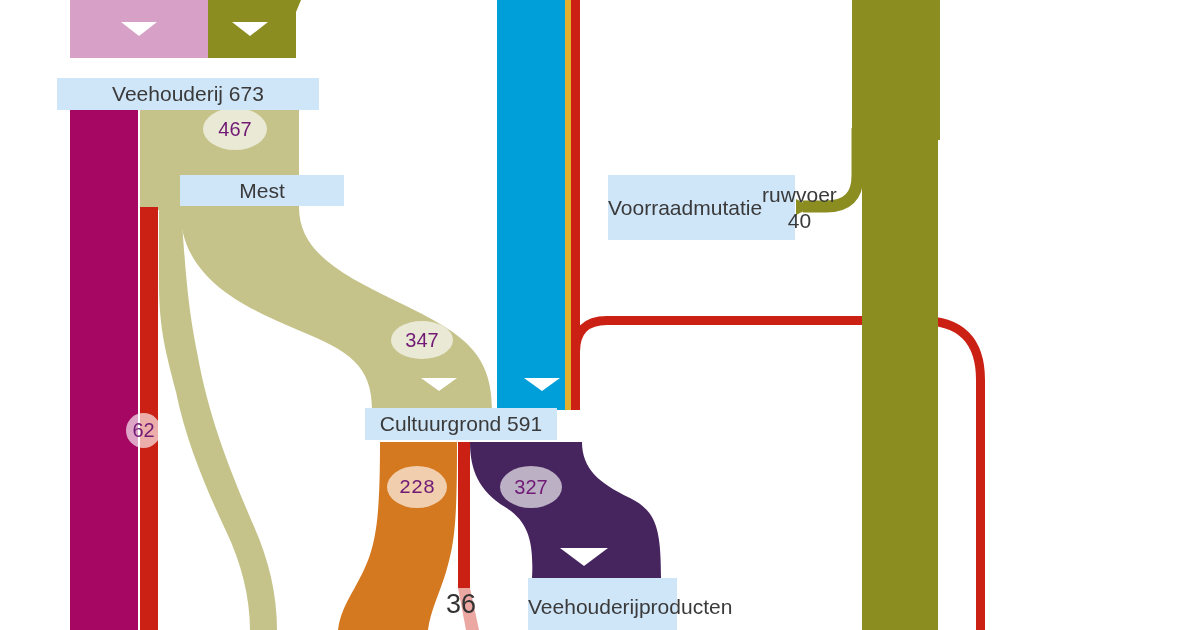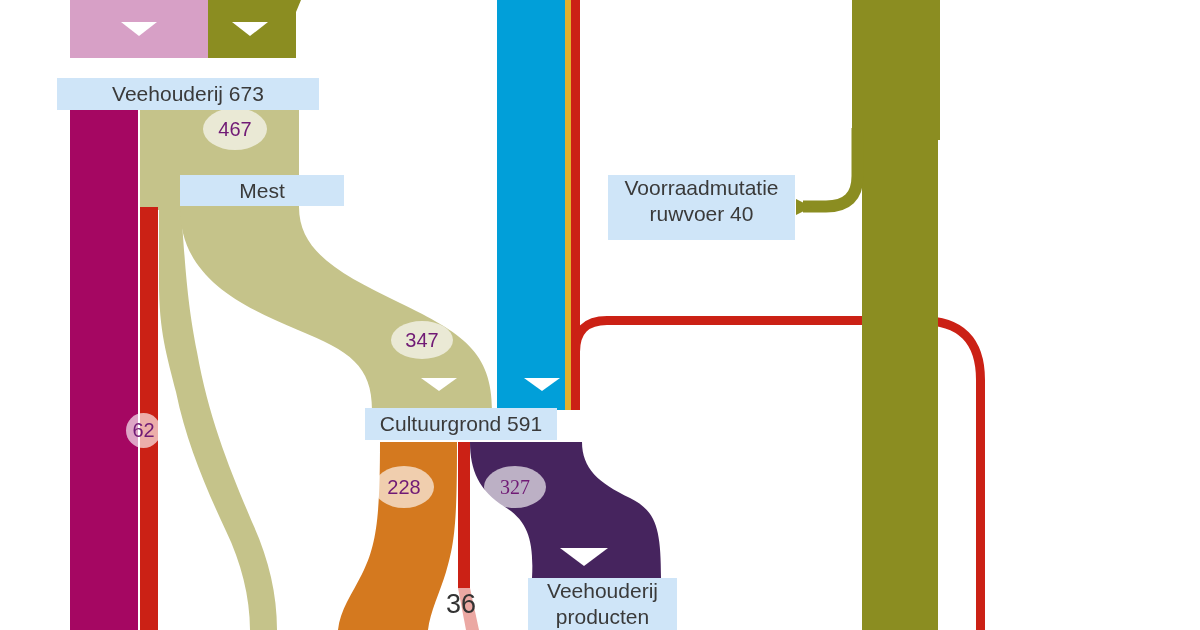--- a/index.html
+++ b/index.html
@@ -12,21 +12,21 @@
   #canvas{position:absolute;left:0;top:0;width:1200px;height:630px;}
   .node-label{
     position:absolute;
     background:#cfe5f8;
     color:#3a3a3a;
     font-size:21px;
     text-align:center;
     z-index:5;
   }
   .one-line{display:flex;align-items:center;justify-content:center;}
-  .two-line{display:flex;flex-direction:column;align-items:center;justify-content:flex-start;line-height:26px;}
+  .two-line{display:flex;align-items:center;justify-content:space-between;line-height:26px;}
   .badge{
     position:absolute;
     background:rgba(255,255,255,0.64);
     border-radius:50%;
     display:flex;align-items:center;justify-content:center;
     font-size:20px;color:#701a75;
     z-index:4;
   }
   .loose-num{
     position:absolute;
@@ -106,17 +106,17 @@
   <span>Veehouderij</span>
   <span>producten</span>
 </div>
 
 <div class="badge" style="left:203px;top:108px;width:64px;height:42px;">467</div>
 
 <div class="badge" style="left:391px;top:321px;width:62px;height:38px;text-align:center;">347</div>
 
 <div class="badge" style="left:126px;top:413px;width:35px;height:35px;">62</div>
 
-<div class="badge" style="left:374px;top:466px;width:60px;height:42px;">228</div>
+<div class="badge" style="left:387px;top:466px;width:60px;height:42px;font-family:Liberation Mono, monospace;">228</div>
 
-<div class="badge" style="left:484px;top:466px;width:62px;height:42px;font-family:Liberation Serif, serif;">327</div>
+<div class="badge" style="left:500px;top:466px;width:62px;height:42px;">327</div>
 
 <div class="loose-num" style="left:438px;top:591px;width:46px;height:26px;">36</div>
 
 </body></html>

